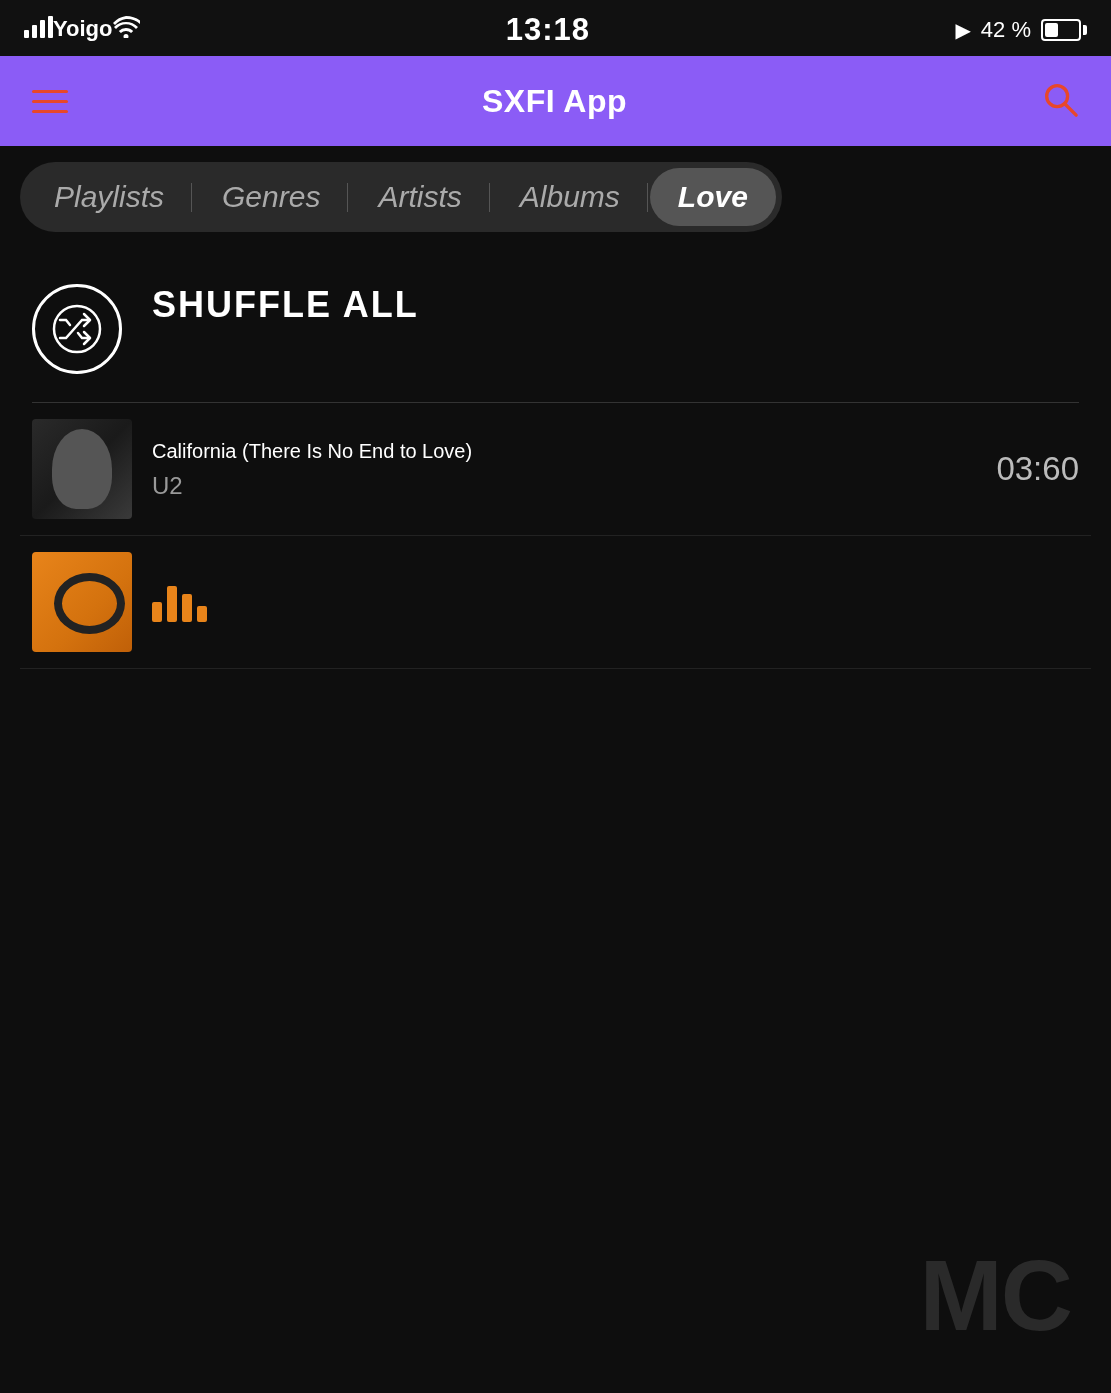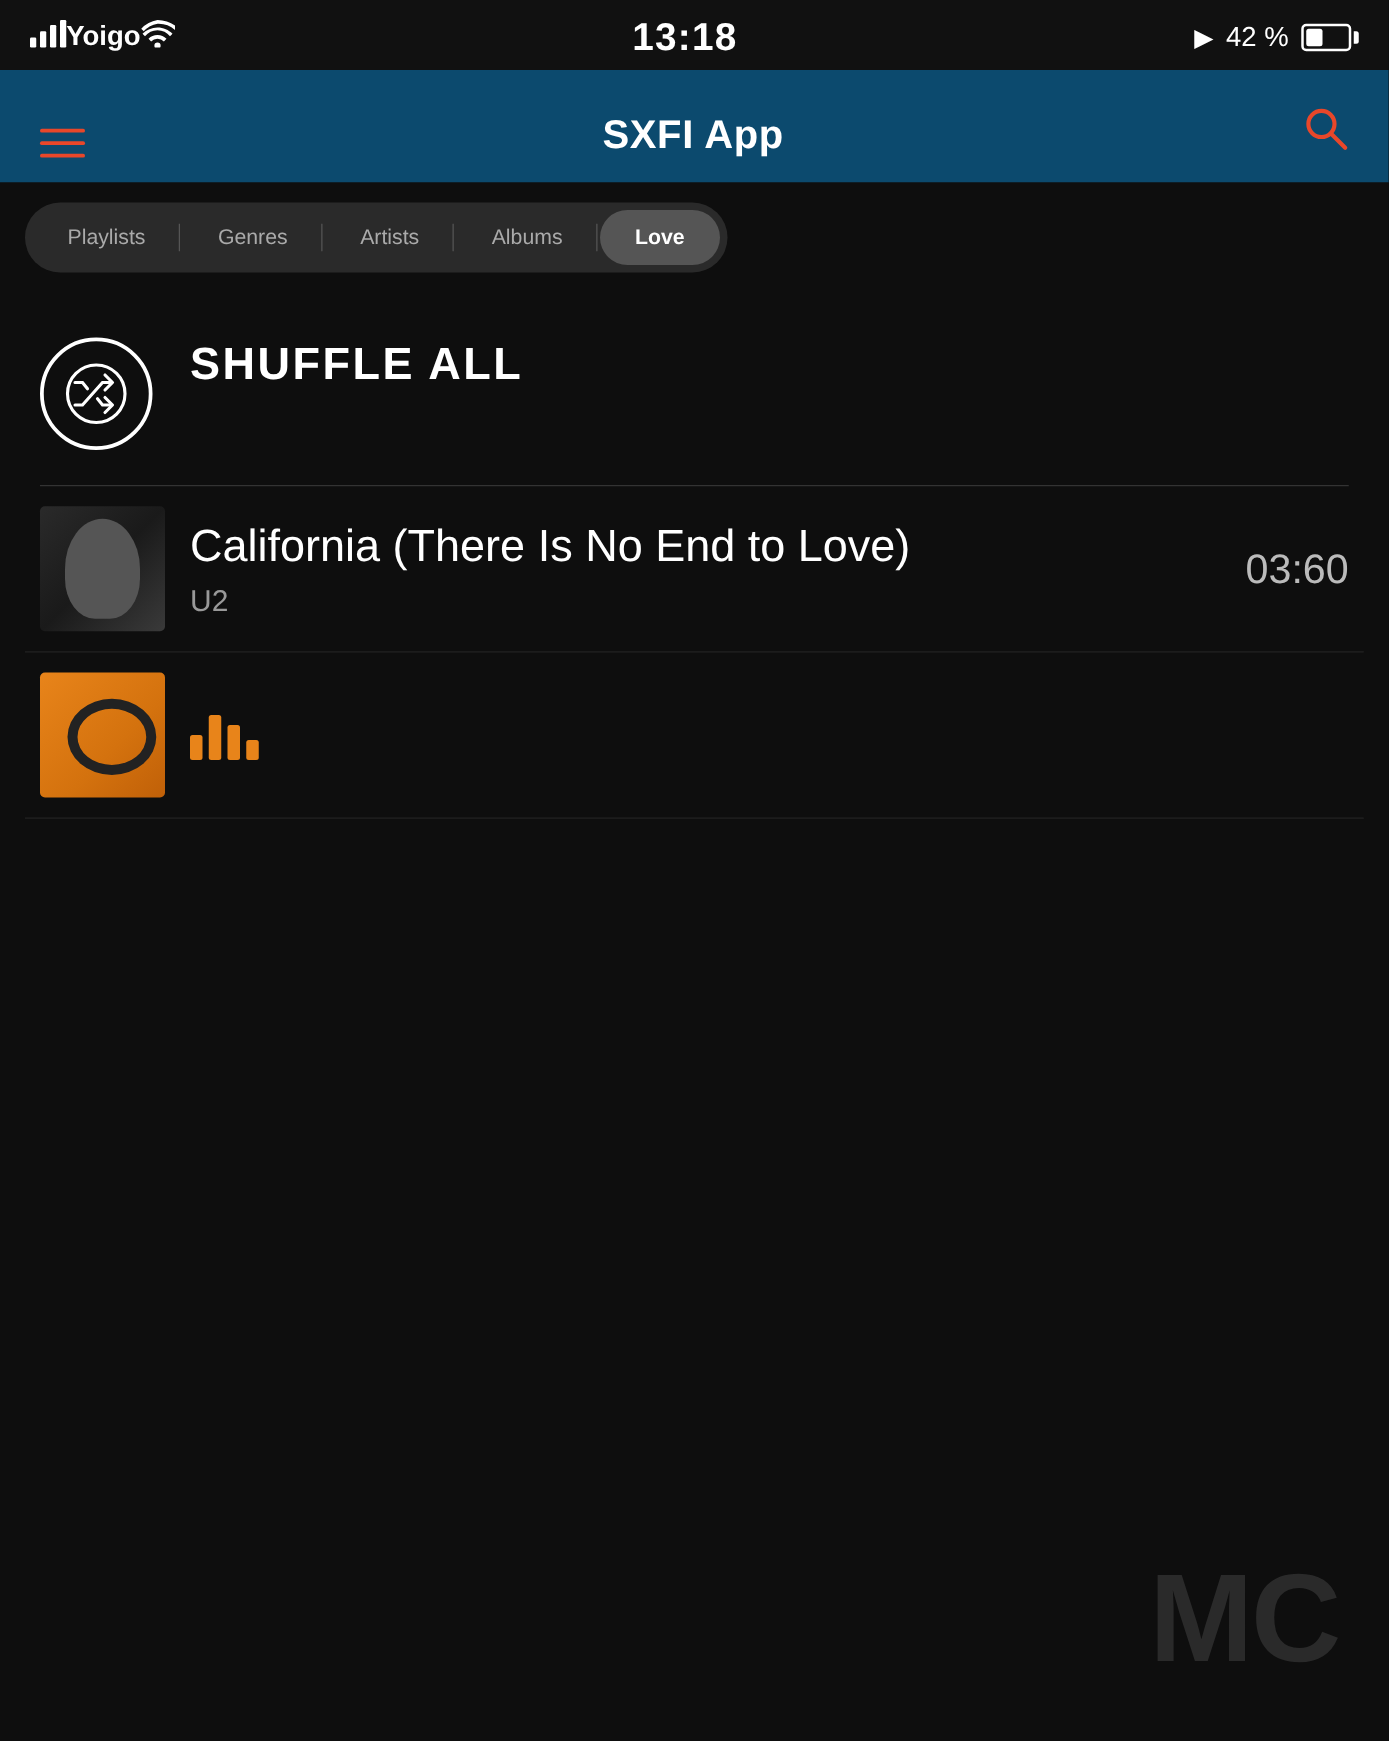--- a/index.html
+++ b/index.html
@@ -91,23 +91,23 @@
       width: 4px;
       height: 10px;
       background: white;
       border-radius: 0 2px 2px 0;
     }
 
     
     .app-header {
       display: flex;
       justify-content: space-between;
-      align-items: flex-end;
+      align-items: center;
       padding: 20px 32px;
-      background-color: #0c4a6e;
+      background-color: #8b5cf6;
       height: 90px;
     }
 
     .hamburger-icon {
       display: flex;
       flex-direction: column;
       gap: 7px;
       cursor: pointer;
     }
 
@@ -146,27 +146,28 @@
     .tab-pill-container {
       display: flex;
       background: #2a2a2a;
       border-radius: 50px;
       padding: 6px;
       gap: 2px;
     }
 
     .tab-item {
       padding: 12px 28px;
-      font-size: 17px;
+      font-size: 30px;
       font-weight: 500;
       color: #aaaaaa;
       cursor: pointer;
       border-radius: 50px;
       white-space: nowrap;
       position: relative;
+      font-style: italic;
     }
 
     .tab-item:not(:last-child)::after {
       content: '';
       position: absolute;
       right: 0;
       top: 25%;
       height: 50%;
       width: 1px;
       background: #555;
@@ -277,21 +278,21 @@
       bottom: 18px;
       left: 22px;
     }
 
     .song-info {
       flex: 1;
       min-width: 0;
     }
 
     .song-title {
-      font-size: 36px;
+      font-size: 20px;
       font-weight: 500;
       color: white;
       margin-bottom: 8px;
       line-height: 1.3;
     }
 
     .song-artist {
       font-size: 24px;
       color: #999999;
     }

